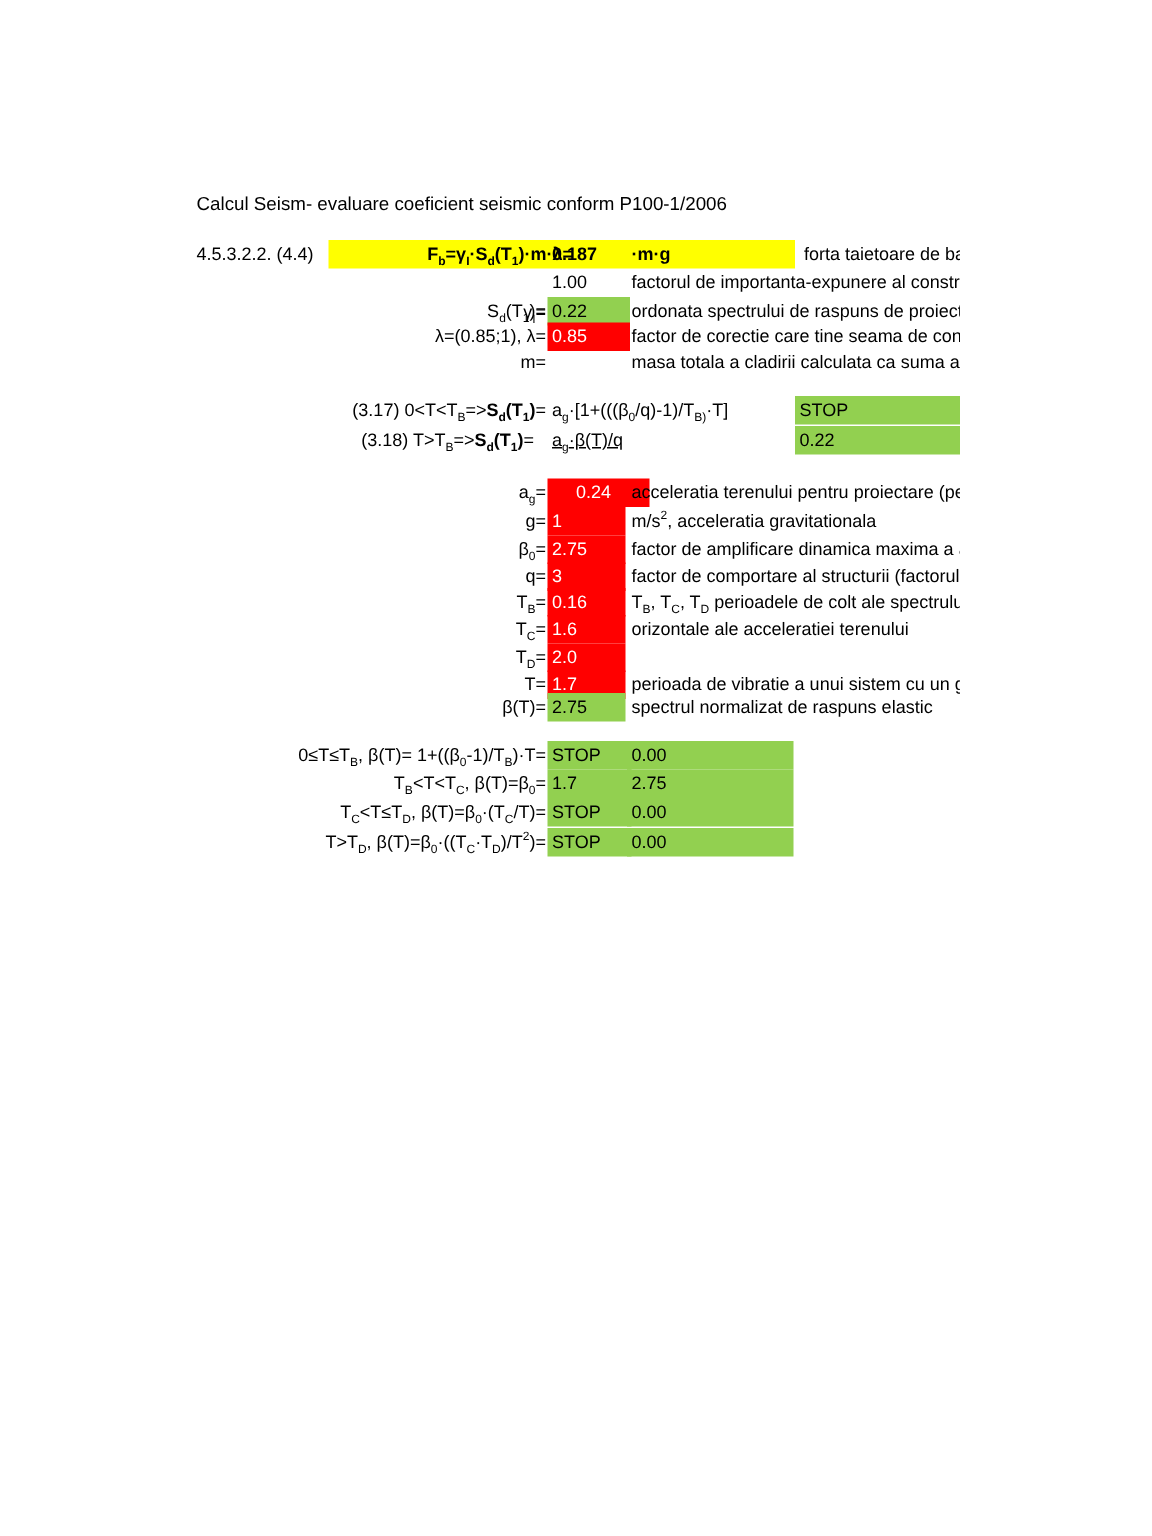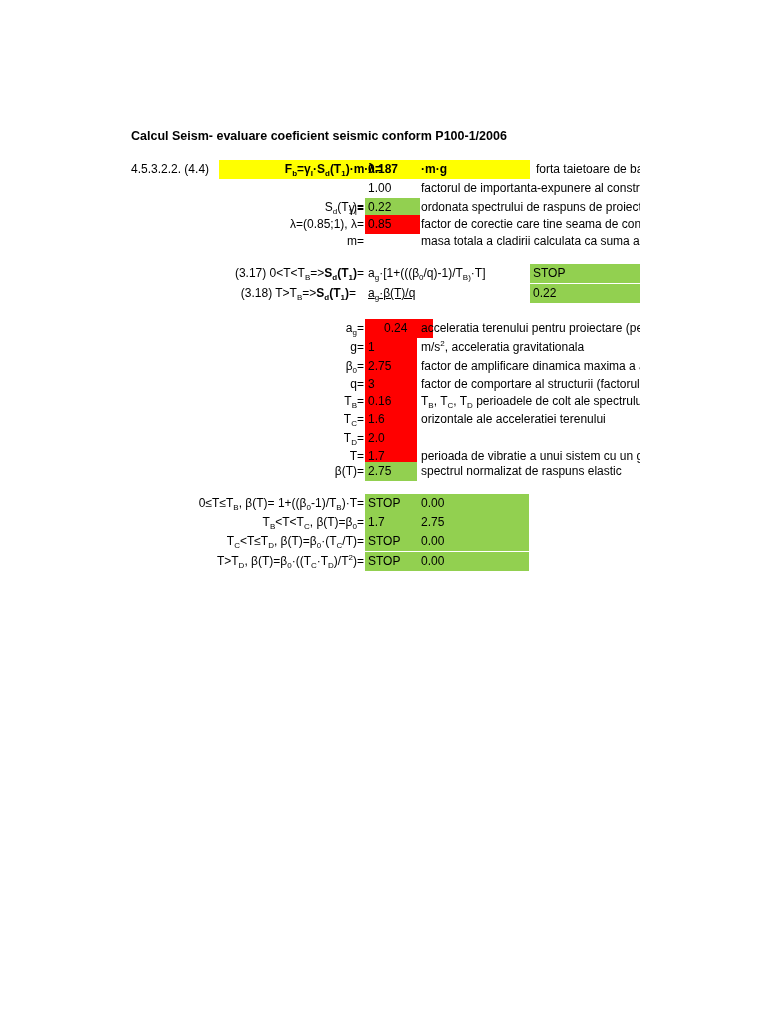--- a/index.html
+++ b/index.html
@@ -1,25 +1,25 @@
 <!DOCTYPE html>
 <html><head>
 <meta charset="utf-8">
 <style>
   html, body { margin:0; padding:0; background:#ffffff; }
   body { width:768px; height:1024px; position:relative; overflow:hidden;
          font-family:"Liberation Sans", sans-serif; font-size:12px; color:#000; }
   .sheet { position:absolute; left:0; top:0; width:640px; height:1024px; overflow:hidden; }
   .abs { position:absolute; white-space:nowrap; line-height:19px; height:19px; }
-  .title { left:131px; top:127px; font-weight:bold; font-size:12.5px; }
+  .title { left:131px; top:127px; font-weight:normal; font-size:12.5px; }
   .r { text-align:right; }
   .yellow { background:#ffff00; }
   .green { background:#92d050; }
   .red { background:#ff0000; }
-  .redtxt { color:#000000; }
+  .redtxt { color:#ffffff; }
   sub, sup { font-size:8px; line-height:0; }
   b { font-weight:bold; }
 </style>
 </head>
 <body>
 
 <div class="sheet">
 
   <div class="abs title">Calcul Seism- evaluare coeficient seismic conform P100-1/2006</div>
 

